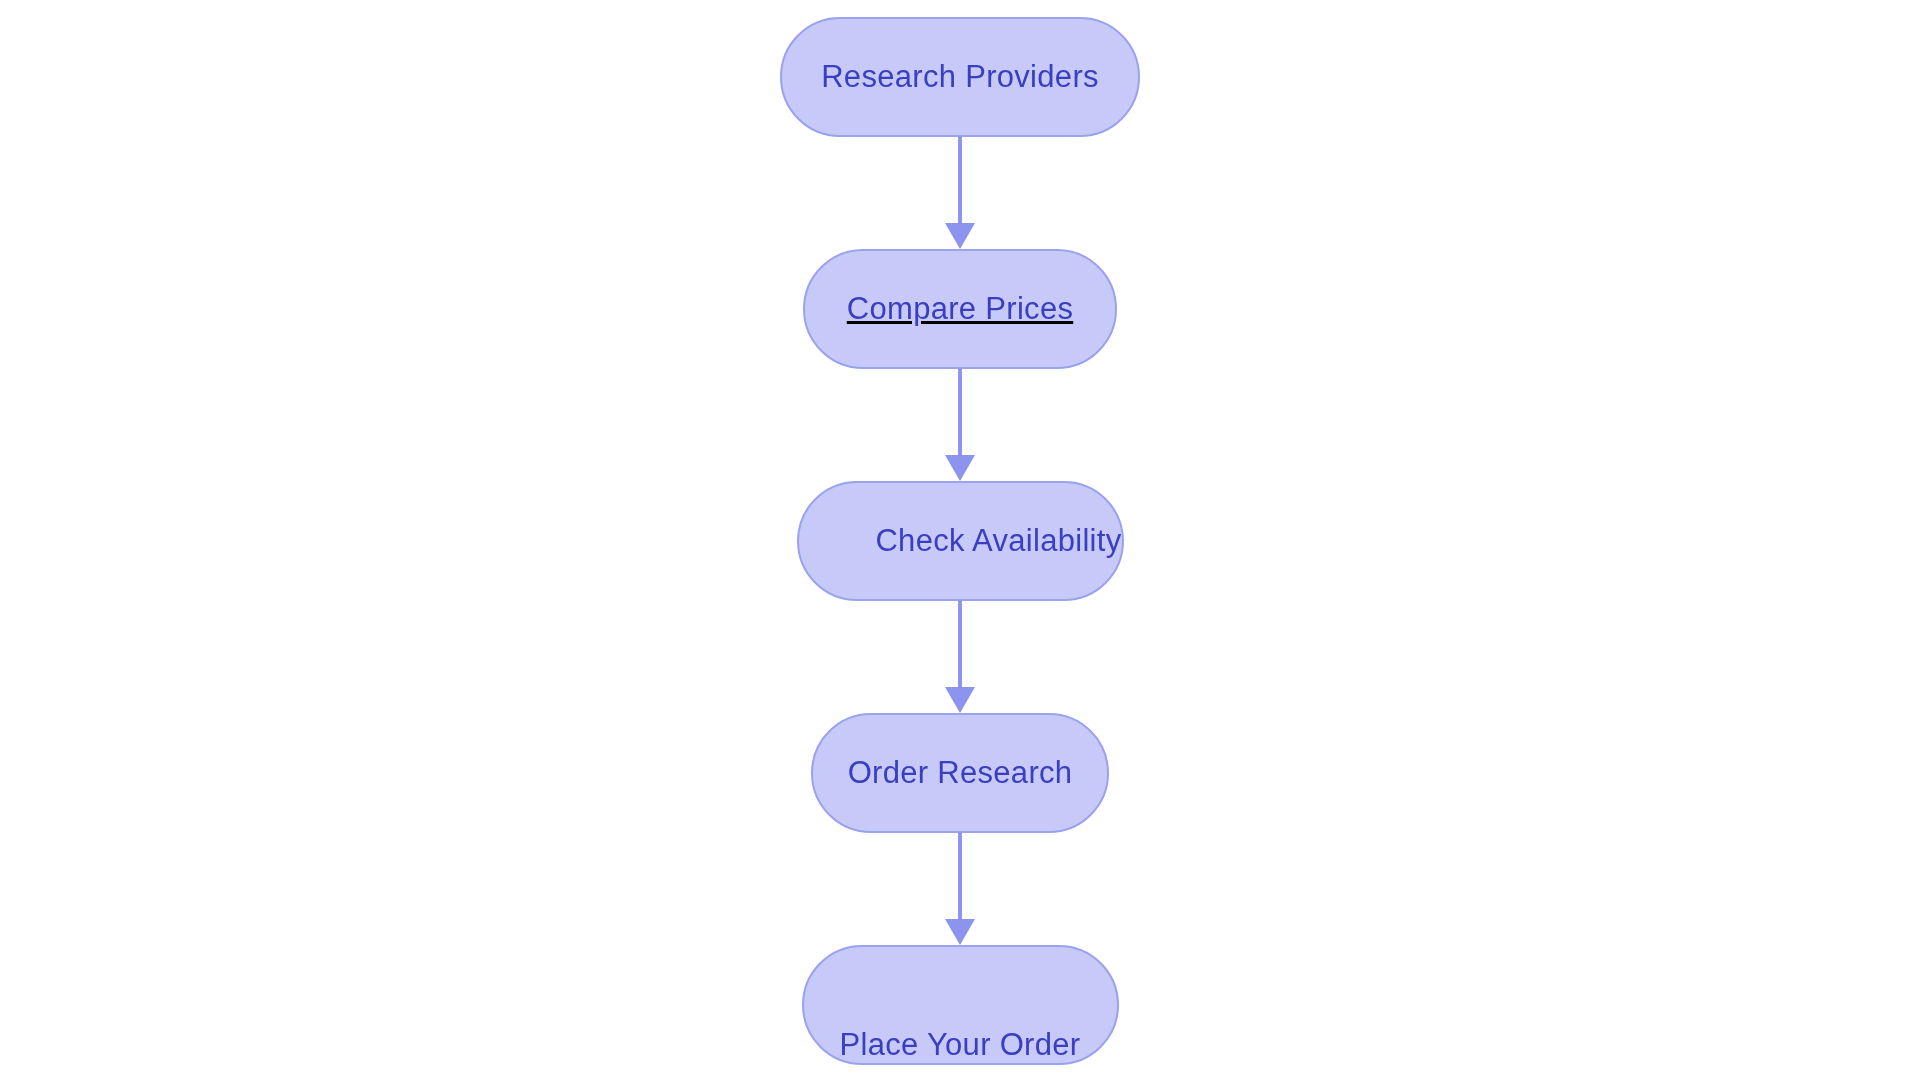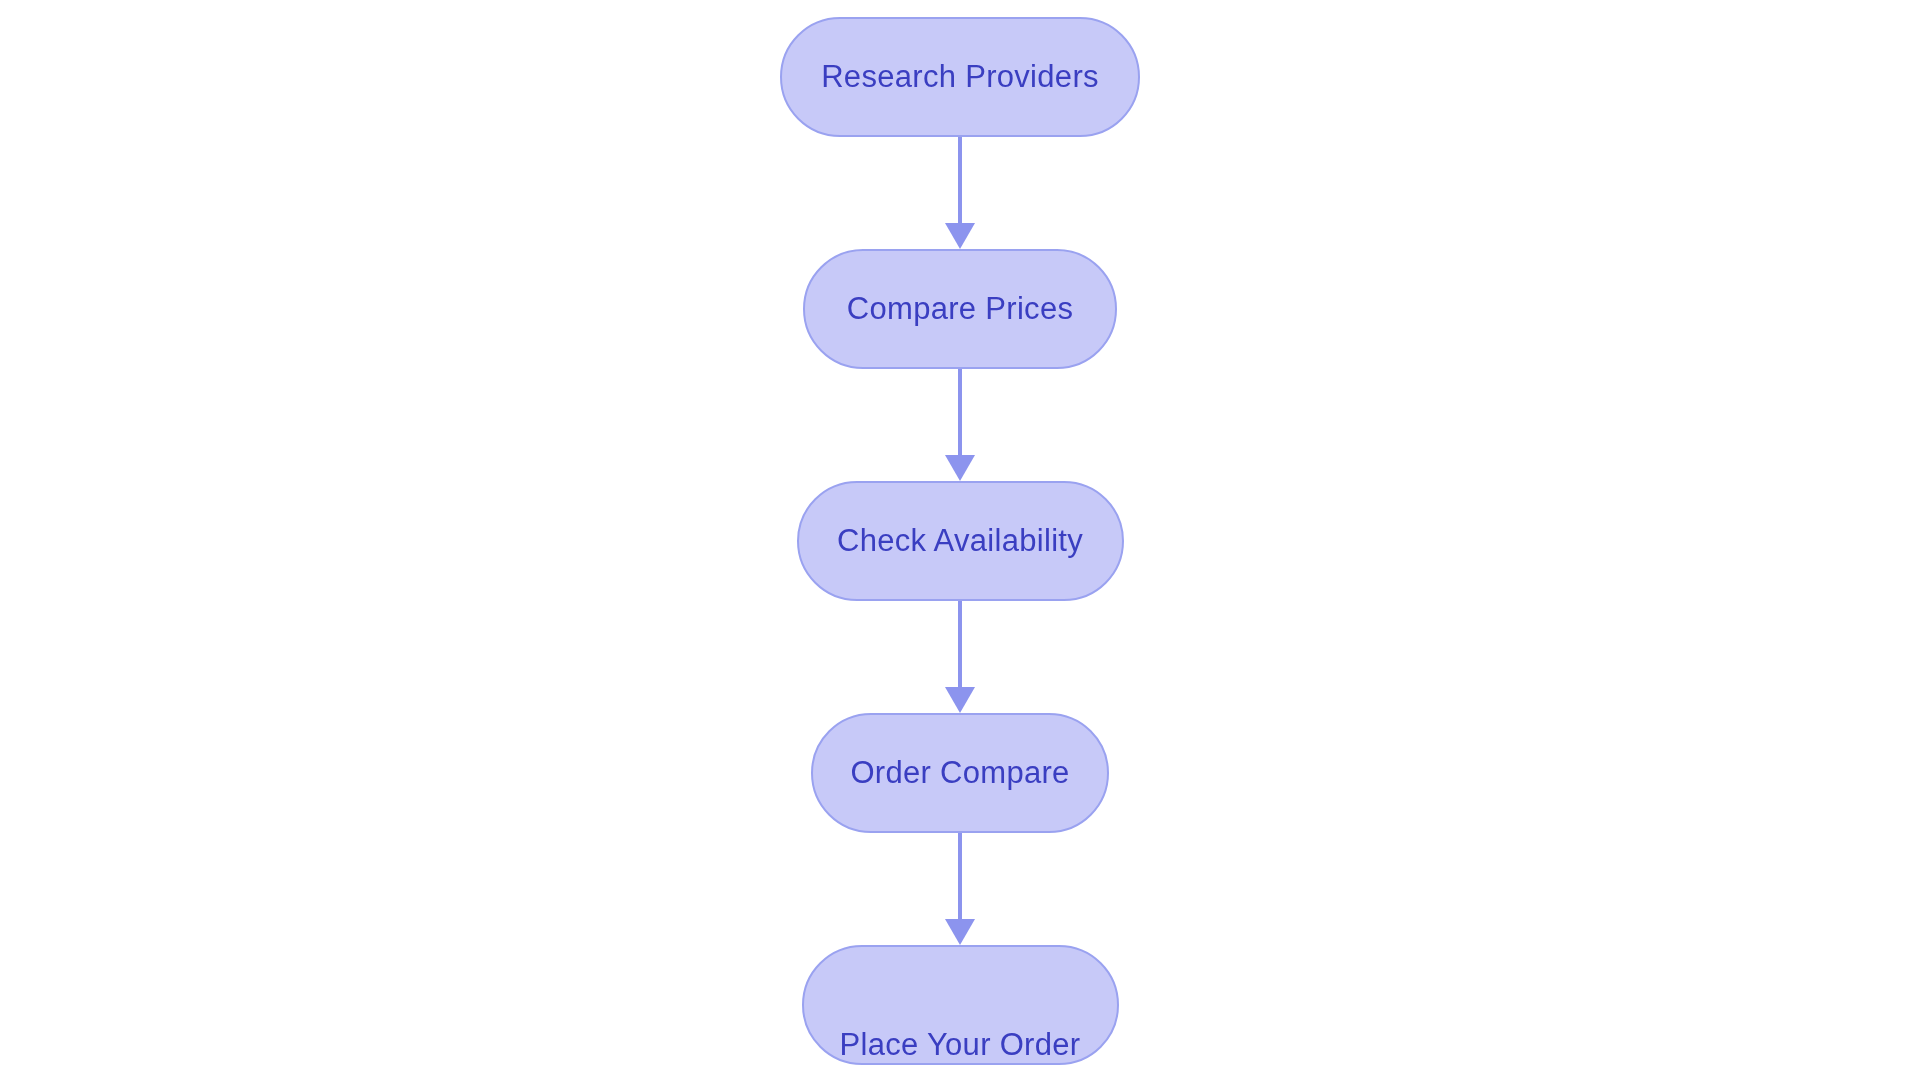--- a/index.html
+++ b/index.html
@@ -27,22 +27,22 @@
     display:flex;align-items:center;justify-content:center;
     flex:0 0 auto;
   }
   .node .node-label{
     color:var(--node-text);
     font-size:31px;
     letter-spacing:0.3px;
     white-space:nowrap;
   }
   .node.n1{width:360px;}
-  .node.n2{width:314px;}
-  .node.n3{width:327px;}
+  .node.n2{width:314px;text-decoration:underline;}
+  .node.n3{width:327px;justify-content:flex-end;}
   .node.n4{width:298px;}
   .node.n5{width:317px;align-items:flex-end;}
   .connector{
     height:112px;width:30px;
     display:flex;flex-direction:column;align-items:center;
     flex:0 0 auto;
   }
   .connector .line{
     width:4px;height:86px;
     background:var(--arrow);
@@ -80,21 +80,21 @@
   <div class="node n3">
     <span class="node-label">Check Availability</span>
   </div>
 
   <div class="connector">
     <div class="line"></div>
     <div class="head"></div>
   </div>
 
   <div class="node n4">
-    <span class="node-label">Order Compare</span>
+    <span class="node-label">Order Research</span>
   </div>
 
   <div class="connector">
     <div class="line"></div>
     <div class="head"></div>
   </div>
 
   <div class="node n5">
     <span class="node-label">Place Your Order</span>
   </div>

